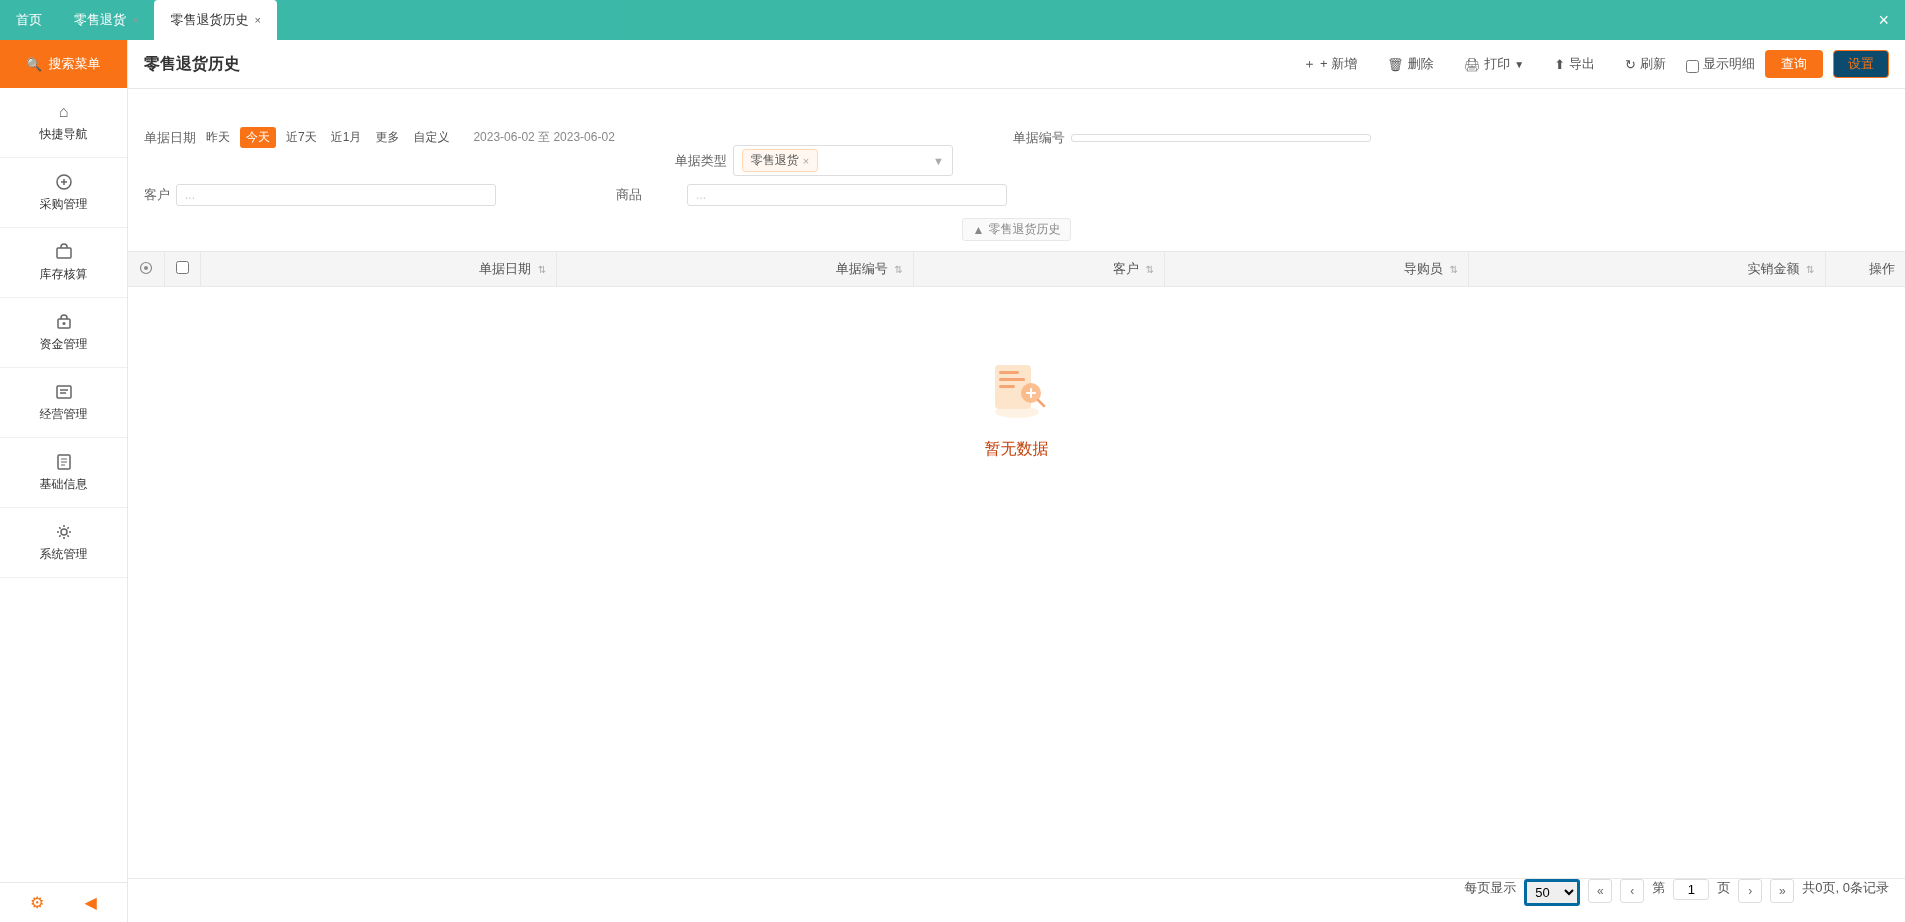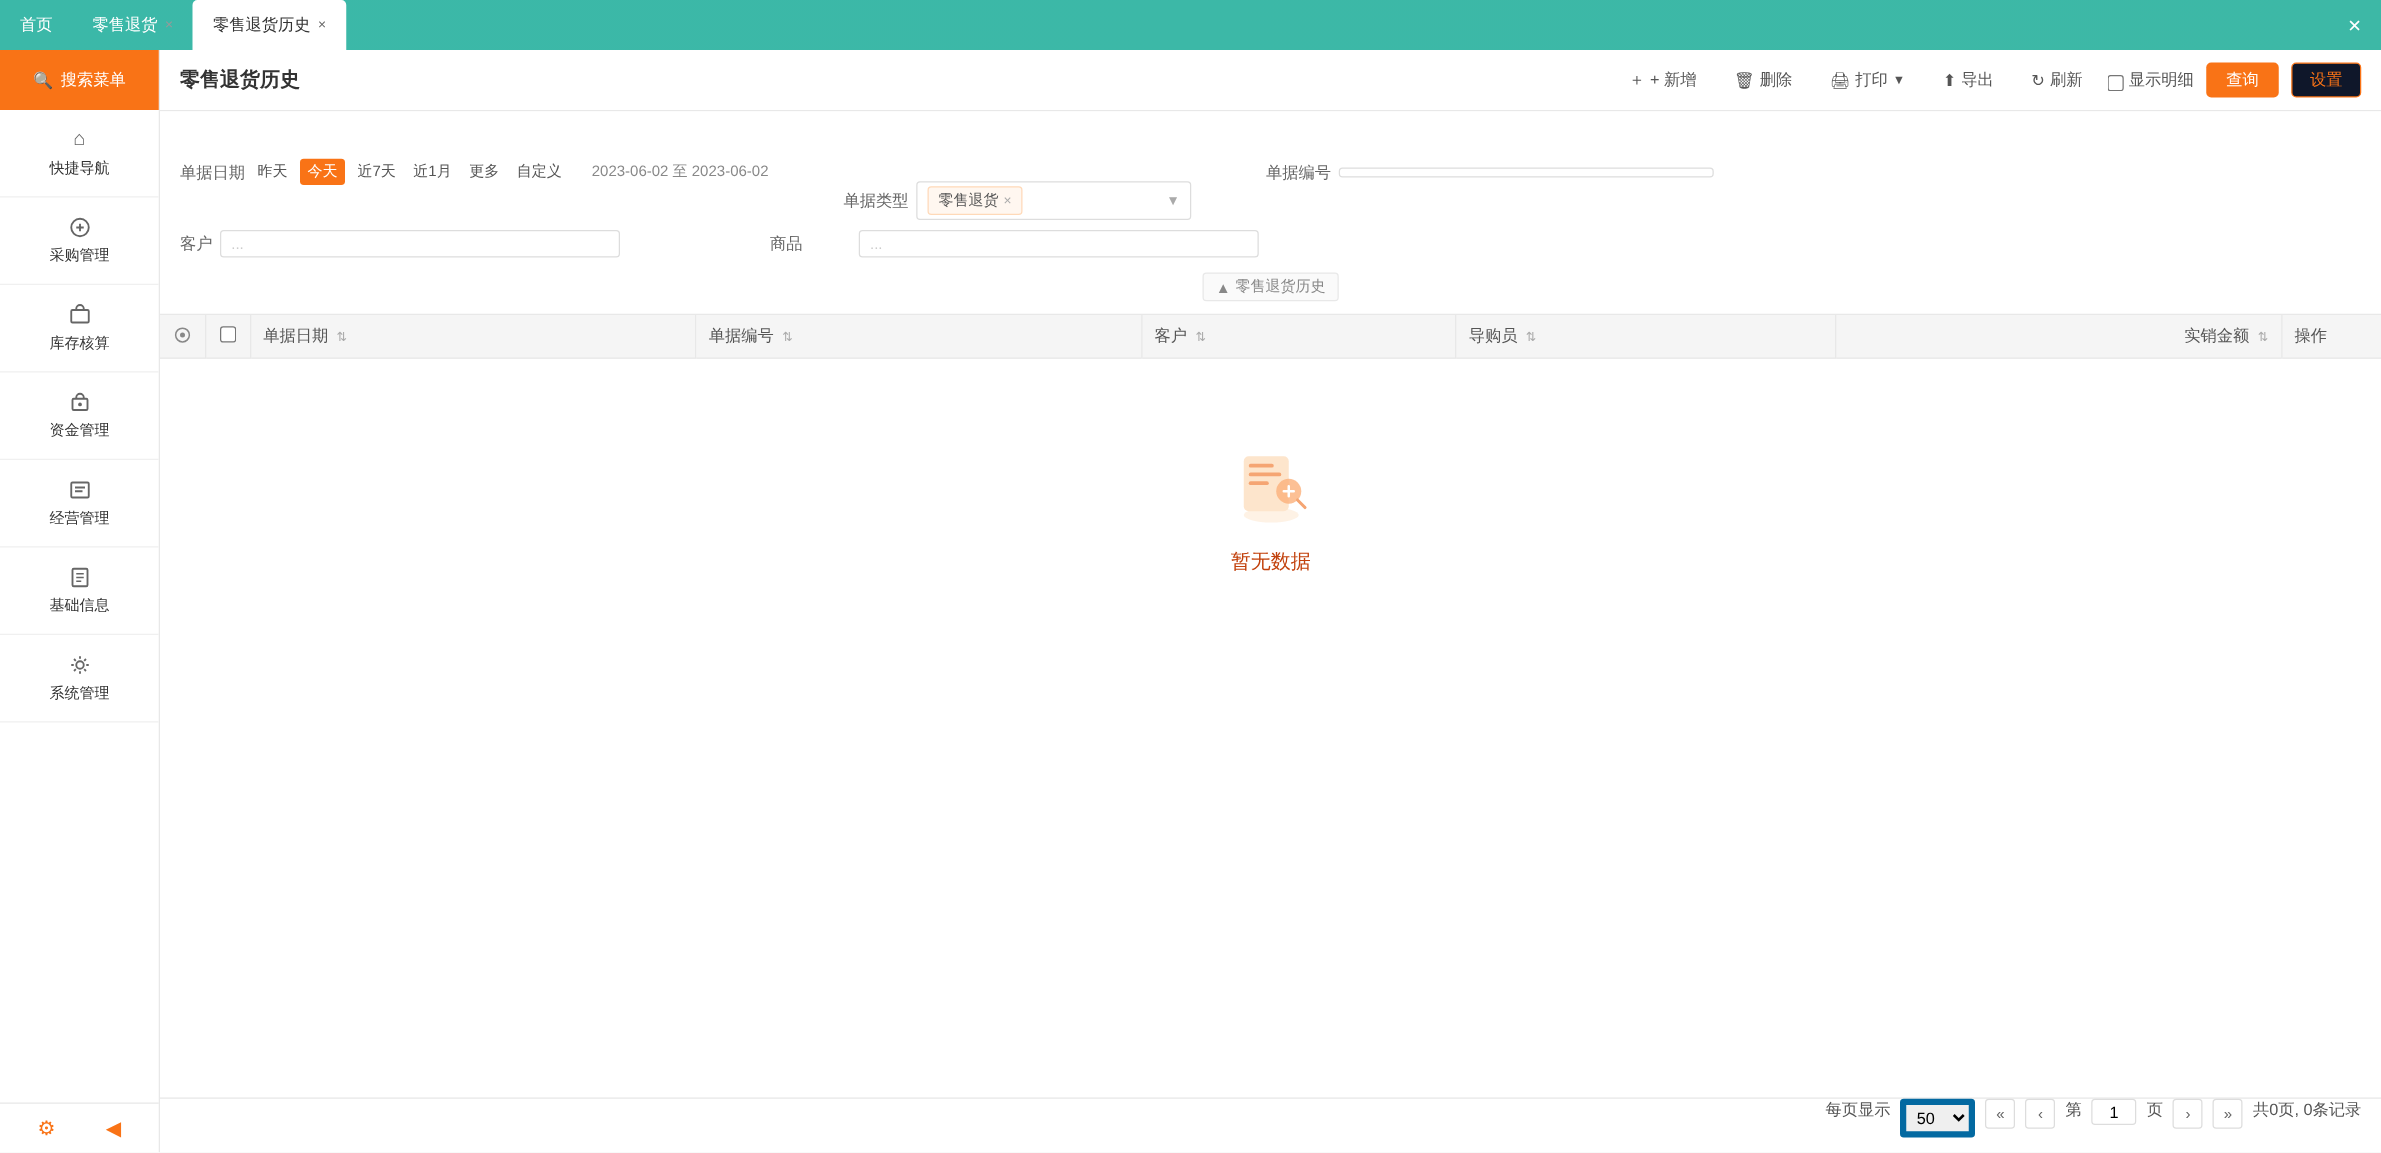--- a/index.html
+++ b/index.html
@@ -153,21 +153,21 @@
     .btn-query {
       background: #f97316;
       color: #fff;
       border: none;
       padding: 5px 16px;
       border-radius: 4px;
       font-size: 13px;
       cursor: pointer;
     }
     .btn-settings {
-      background: #0f172a;
+      background: #0c4a6e;
       color: #f97316;
       border: 1px solid #f97316;
       padding: 4px 14px;
       border-radius: 4px;
       font-size: 13px;
       cursor: pointer;
     }
     .show-detail-wrap {
       display: flex;
       align-items: flex-end;
@@ -296,21 +296,21 @@
       width: 100%;
       border-collapse: collapse;
       font-size: 13px;
     }
     thead tr {
       background: #f5f5f5;
       border-bottom: 1px solid #e8e8e8;
     }
     thead th {
       padding: 8px 10px;
-      text-align: left;
+      text-align: right;
       font-weight: normal;
       color: #555;
       white-space: nowrap;
       border-right: 1px solid #e8e8e8;
       font-size: 13px;
     }
     thead th:last-child { border-right: none; }
     .th-settings { width: 36px; text-align: center; }
     .th-checkbox { width: 36px; text-align: center; }
     .sort-arrow { color: #aaa; font-size: 10px; margin-left: 3px; }
@@ -342,21 +342,21 @@
       align-items: flex-start;
       justify-content: flex-end;
       padding: 0 16px;
       gap: 8px;
       font-size: 13px;
       color: #555;
       flex-shrink: 0;
     }
     .page-size-label { color: #555; }
     .page-size-select {
-      border: 5px solid #0369a1;
+      border: 3px solid #0369a1;
       border-radius: 3px;
       padding: 2px 4px;
       font-size: 13px;
       cursor: pointer;
     }
     .page-nav-btn {
       width: 24px;
       height: 24px;
       border: 1px solid #ddd;
       border-radius: 3px;

